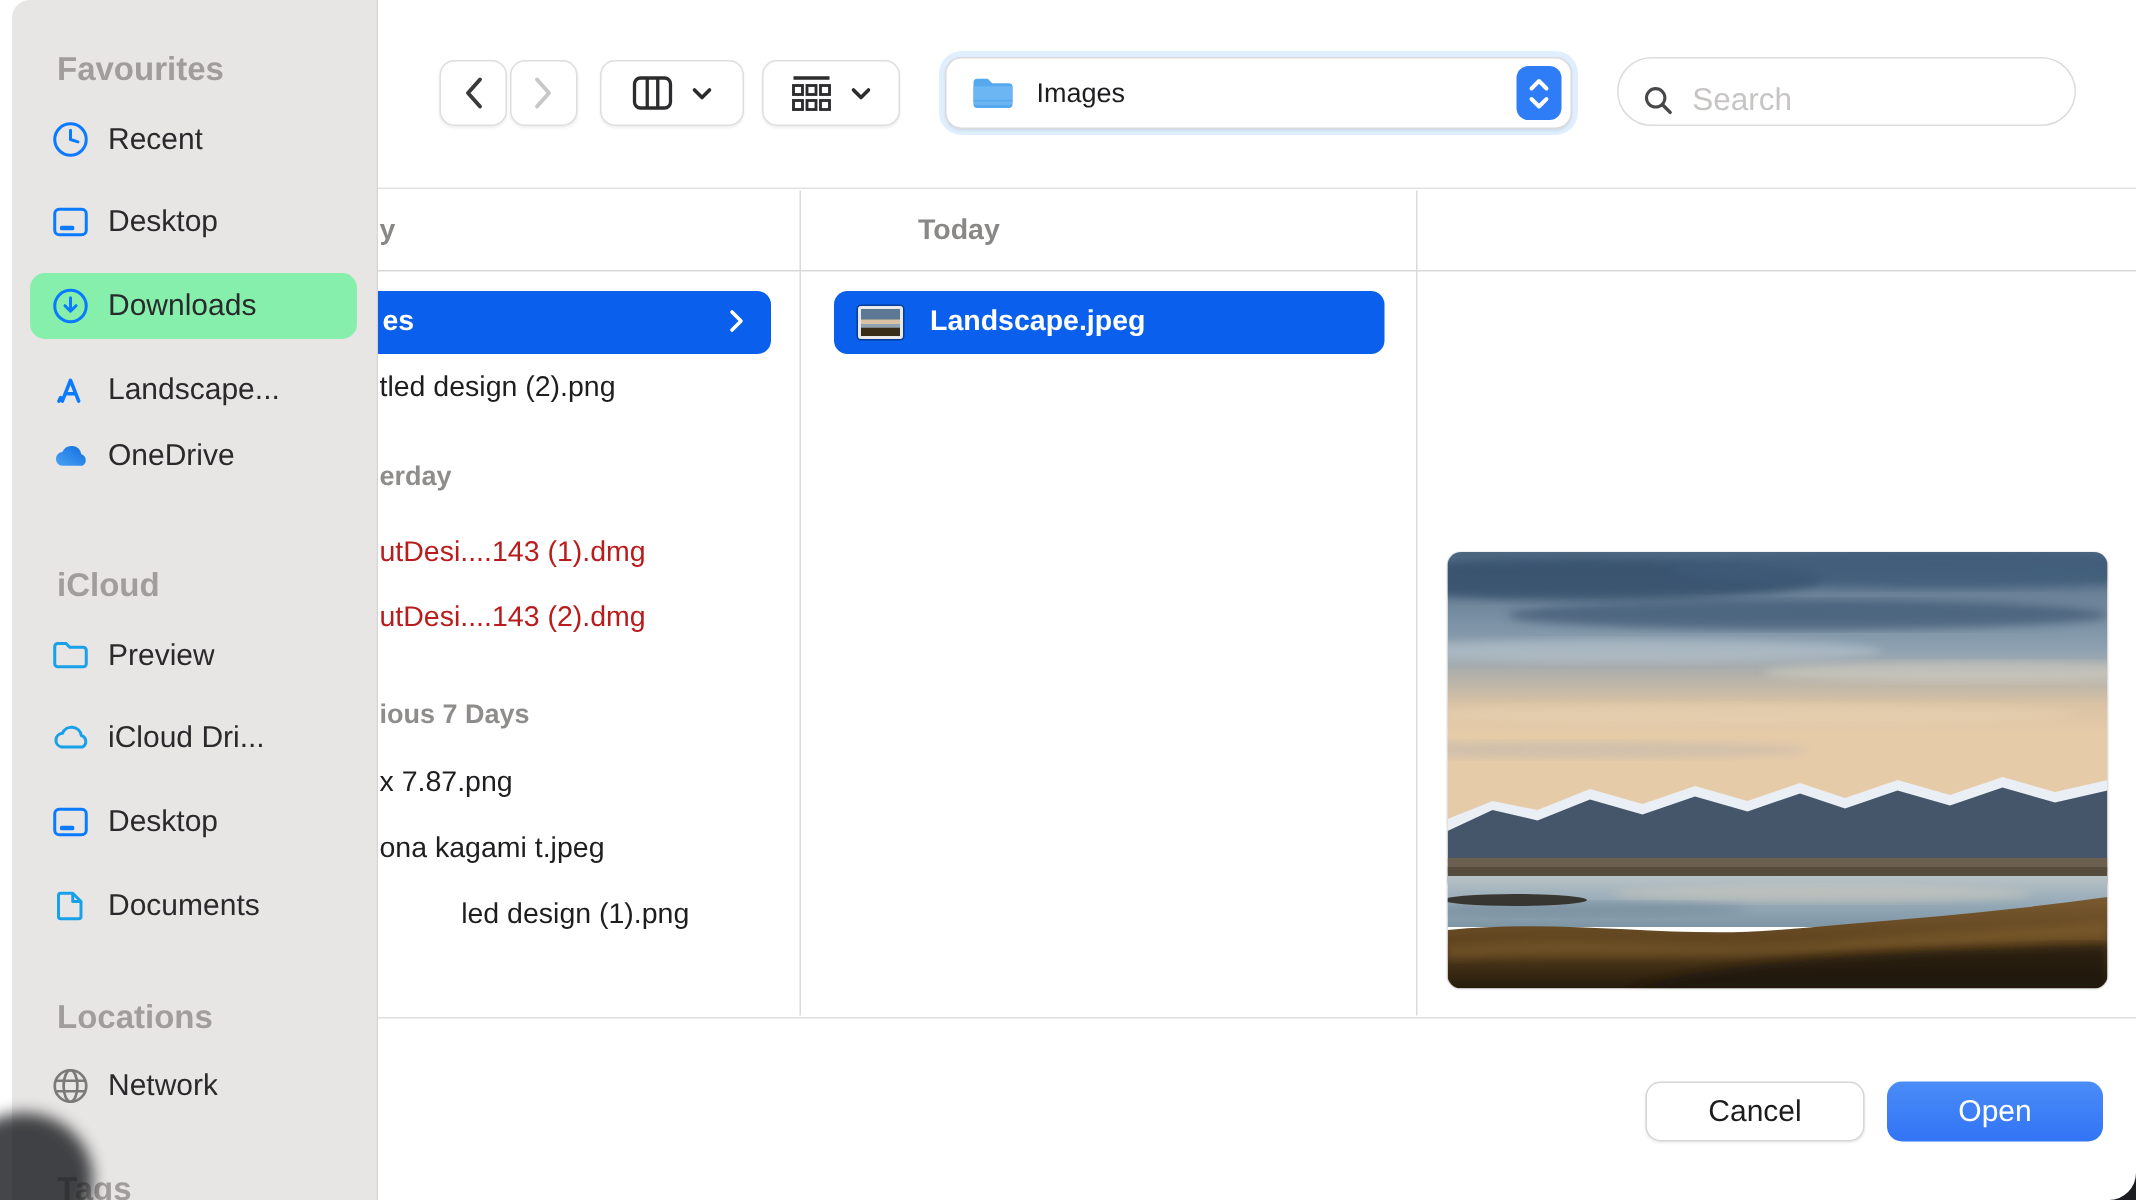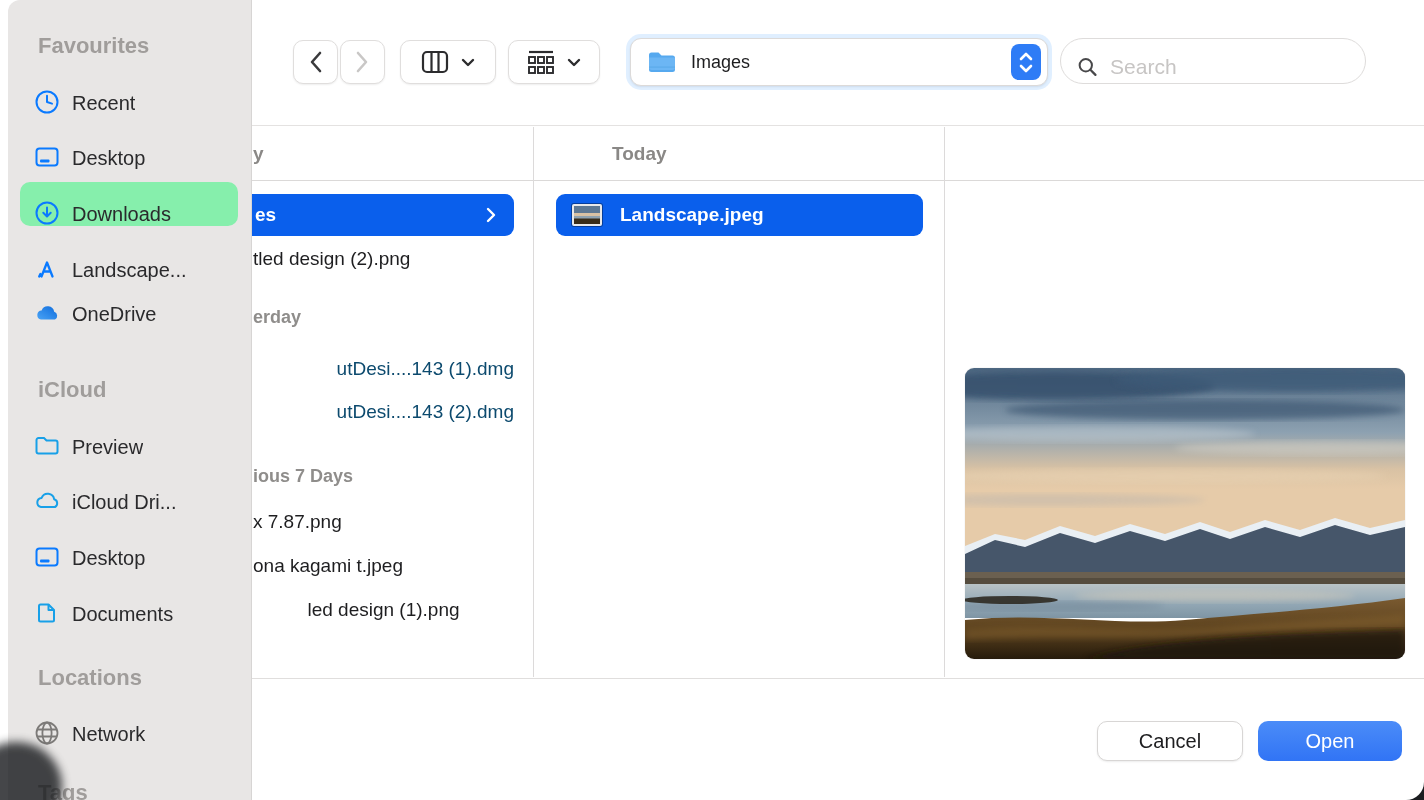--- a/index.html
+++ b/index.html
@@ -16,39 +16,39 @@
   .tb-btn svg { display:block; }
 
   .dropdown { position:absolute; left:378px; top:38px; width:418px; height:48px; background:#fff;
     border:1px solid #dcdad9; border-radius:11px;
     box-shadow:0 1px 2px rgba(0,0,0,0.08), 0 0 0 4px rgba(64,156,255,0.16);
     display:flex; align-items:center; padding:0 6px 0 16px; }
   .dropdown .dd-label { font-size:18px; color:#1d1d1f; margin-left:14px; flex:1; }
   .stepper { width:30px; height:36px; background:#2e7cf6; border-radius:8px; display:flex;
     flex-direction:column; align-items:center; justify-content:center; gap:3px; }
 
-  .searchbox { position:absolute; left:808px; top:38px; width:306px; height:46px; background:#fff;
+  .searchbox { position:absolute; left:826px; top:38px; width:306px; height:46px; background:#fff;
     border:1px solid #dedcdb; border-radius:23px; display:flex; align-items:center; padding:12px 14px 0 16px; }
   .searchbox input { border:none; outline:none; font-size:21px; color:#1d1d1f; width:100%;
     margin-left:12px; font-family:"Liberation Sans", sans-serif; background:transparent; }
   .searchbox input::placeholder { color:#c7c5c4; }
 
   
   .headers { position:absolute; left:252px; top:127px; right:0; height:54px; background:#fff;
     border-bottom:1px solid #dbd9d8; z-index:1; }
   .col-header { position:absolute; top:0; height:54px; display:flex; align-items:center;
     font-size:19px; font-weight:700; color:#8a8886; }
   .vline { position:absolute; top:127px; height:550px; width:1px; background:#dcdada; z-index:1; }
 
   .browser { position:absolute; left:0; top:181px; width:1424px; height:497px; z-index:1; }
 
   .frow { position:absolute; left:160px; width:354px; height:42px; display:flex; align-items:center;
     border-radius:9px; font-size:19px; color:#1e1e20; cursor:default; }
   .frow.selected { background:#0a5fec; color:#fff; font-weight:600; }
-  .frow.dimmed { color:#0c4a6e;justify-content:flex-end; }
+  .frow.dimmed { color:#b91c1c; }
   .frow.group { font-size:18px; font-weight:700; color:#8f8d8b; }
   .frow .label { margin-left:93px; white-space:nowrap; }
   .frow .chev { position:absolute; right:18px; top:12px; }
 
   .frow2 { position:absolute; left:556px; width:367px; height:42px; display:flex; align-items:center;
     border-radius:9px; font-size:19px; }
   .frow2.selected { background:#0a5fec; color:#fff; font-weight:600; }
   .frow2 .mini { margin-left:16px; margin-right:18px; width:30px; height:22px; border:2px solid #e9e9e9;
     border-radius:2px; box-shadow:0 0 0 1px rgba(0,0,0,0.35); overflow:hidden; background:#5d7astrip; }
 
@@ -66,21 +66,21 @@
   .btn.cancel { left:1081px; width:146px; background:#fff; border:1px solid #d8d6d5;
     box-shadow:0 1px 2px rgba(0,0,0,0.08); color:#1d1d1f; }
   .btn.open { left:1242px; width:144px; background:linear-gradient(#4b8cf8,#3174f5); color:#fff; font-weight:500; }
 
   
   .sidebar { position:absolute; left:8px; top:0; width:244px; height:800px;
     background:#e8e6e5; border-top-left-radius:12px; border-right:1px solid rgba(0,0,0,0.07); z-index:10; }
   .sb-header { position:absolute; left:30px; height:24px; font-size:22px; font-weight:700; color:#a09d9b;
     display:flex; align-items:center; }
   .sb-item { position:absolute; left:12px; width:218px; height:44px; border-radius:10px;
-    display:flex; align-items:flex-end; font-size:20px; color:#2a2a2c; cursor:default; }
+    display:flex; align-items:center; font-size:20px; color:#2a2a2c; cursor:default; }
   .sb-item.selected { background:#86efac; }
   .sb-item .sb-icon { width:26px; height:26px; margin-left:14px; margin-right:12px; flex:0 0 auto; }
   .sb-item .sb-label { white-space:nowrap; overflow:hidden; }
   .sb-blob { position:absolute; left:-30px; bottom:-30px; width:92px; height:88px; border-radius:50%;
     background:#17191c; filter:blur(5px); opacity:0.8; z-index:12; pointer-events:none; }
 
   
   .corner-dark { position:absolute; right:0; bottom:0; width:26px; height:22px; background:#1b1d20; z-index:20; }
   .corner-mask { position:absolute; right:0; bottom:0; width:26px; height:22px; background:#fff;
     border-bottom-right-radius:18px; z-index:21; }

